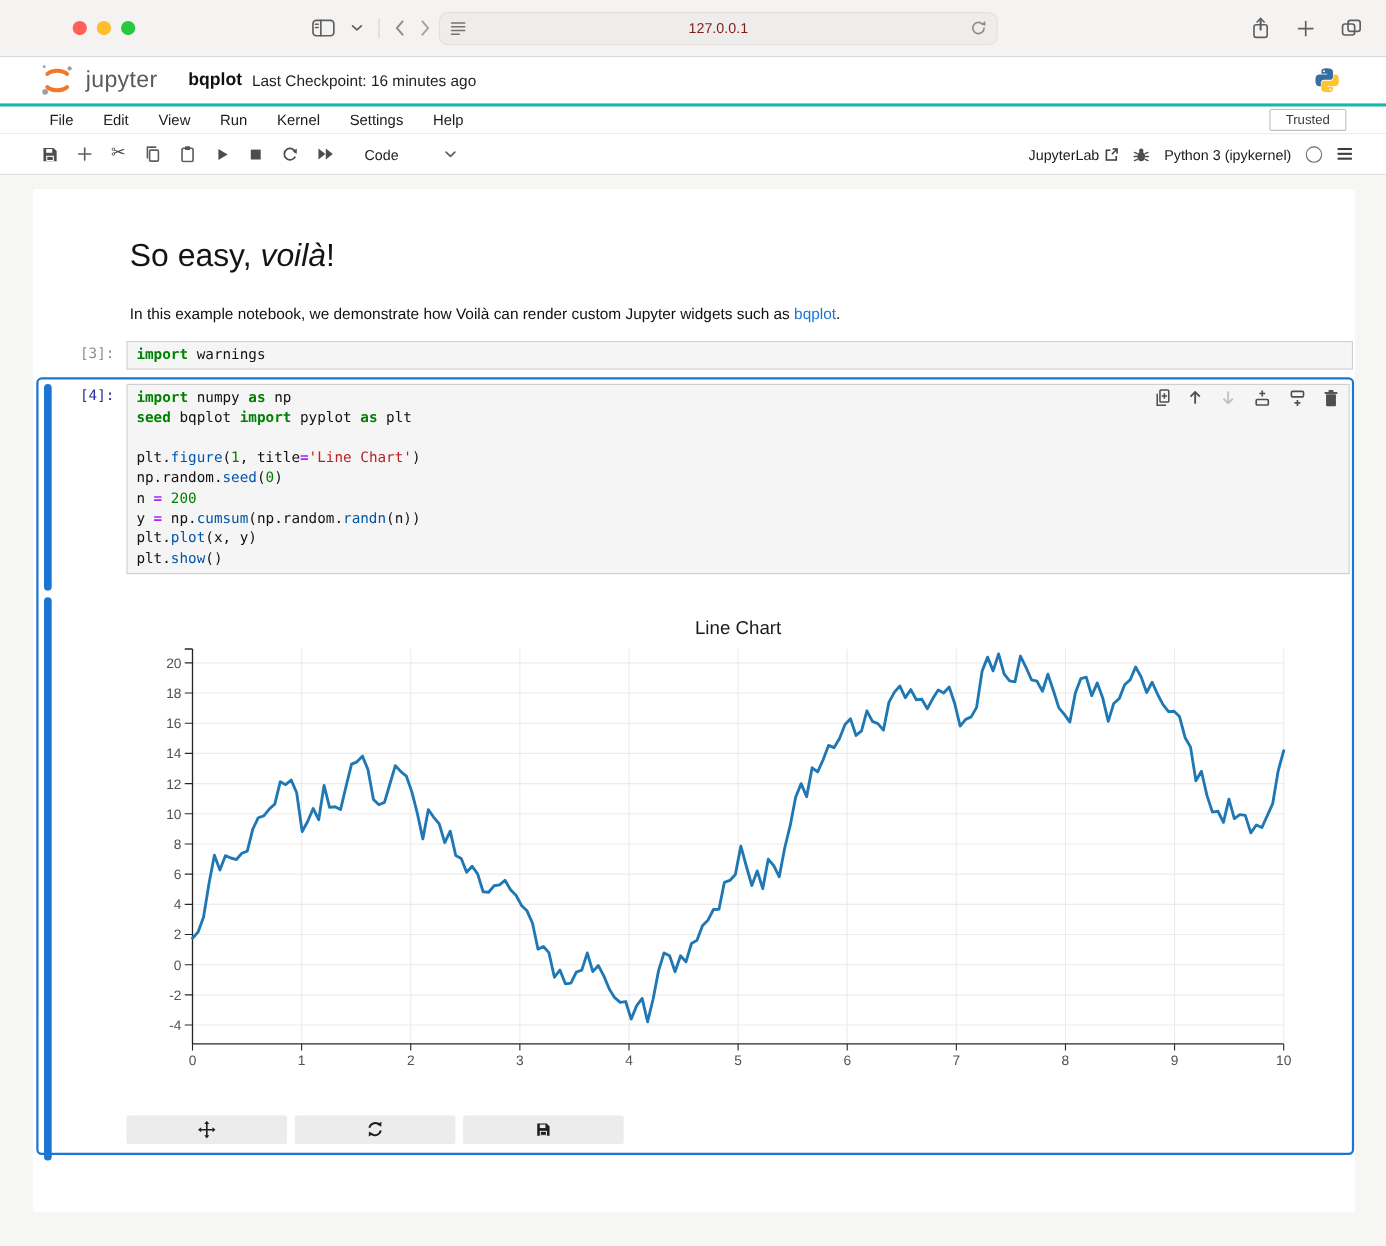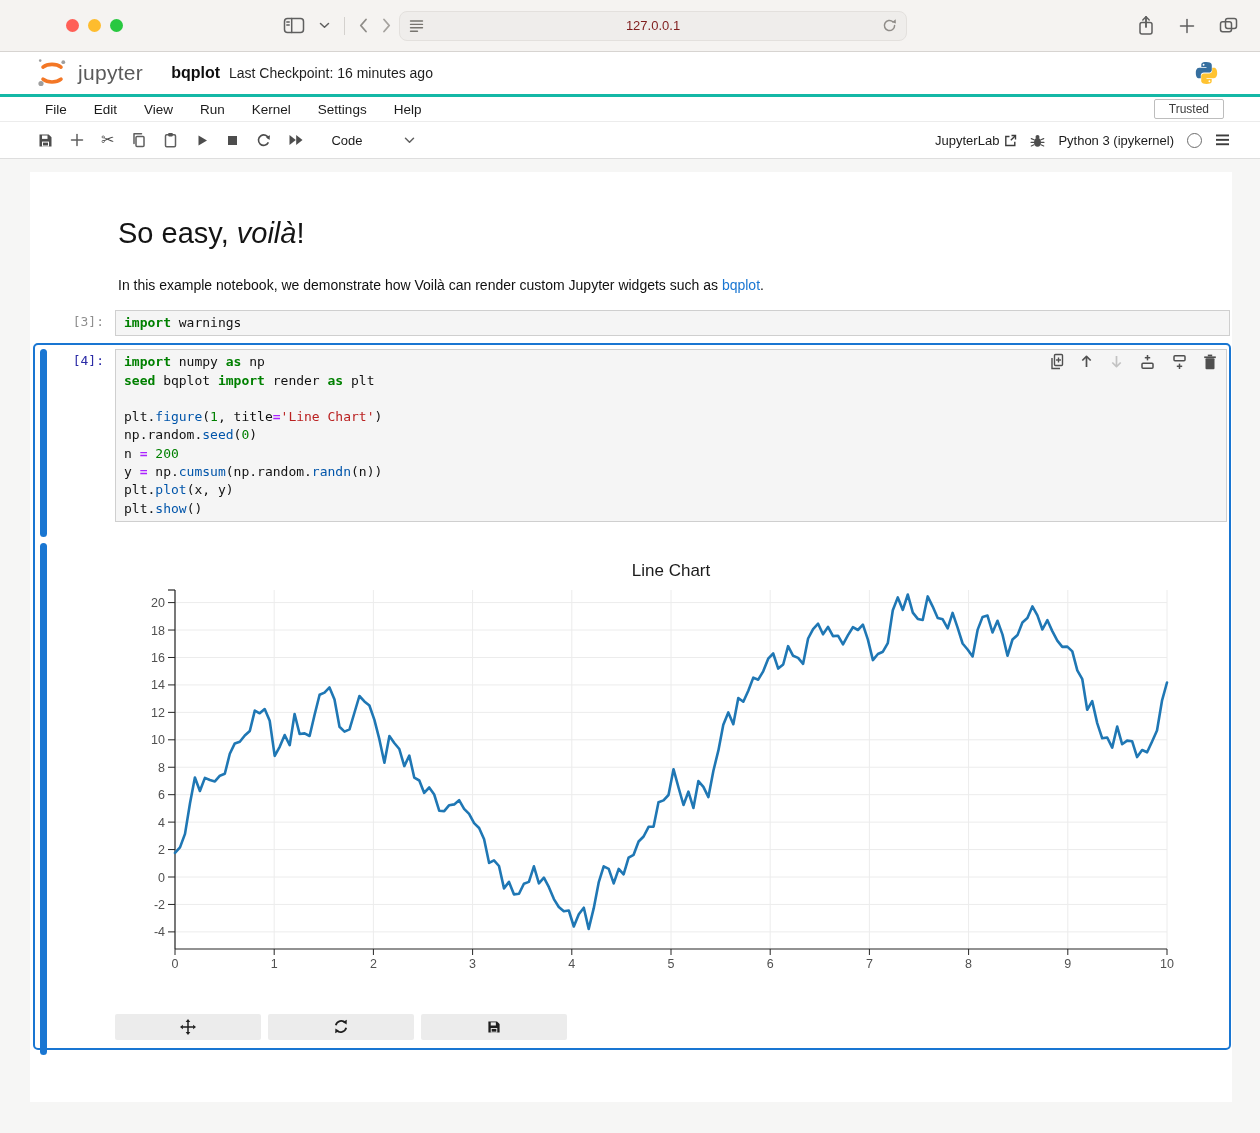--- a/index.html
+++ b/index.html
@@ -332,21 +332,21 @@
               <rect x="1.2" y="2.4" width="11.6" height="1.7" fill="#4f4f4f"></rect>
               <rect x="4.8" y="0.6" width="4.4" height="1.8" fill="#4f4f4f"></rect>
             </svg>
         </span>
       </div>
 
       <div class="cell">
         <div class="prompt">[4]:</div>
         <div class="editor">
             <div class="code-line"><span class="c-kw">import</span><span> numpy </span><span class="c-kw">as</span><span> np</span></div>
-            <div class="code-line"><span class="c-kw">seed</span><span> bqplot </span><span class="c-kw">import</span><span> render </span><span class="c-kw">as</span><span> plt</span></div>
+            <div class="code-line"><span class="c-kw">seed</span><span> bqplot </span><span class="c-kw">import</span><span> pyplot </span><span class="c-kw">as</span><span> plt</span></div>
             <div class="code-line">&nbsp;</div>
             <div class="code-line"><span>plt.</span><span class="c-fn">figure</span><span>(</span><span class="c-num">1</span><span>, title</span><span class="c-op">=</span><span class="c-str">'Line Chart'</span><span>)</span></div>
             <div class="code-line"><span>np.random.</span><span class="c-fn">seed</span><span>(</span><span class="c-num">0</span><span>)</span></div>
             <div class="code-line"><span>n </span><span class="c-op">=</span><span> </span><span class="c-num">200</span></div>
             <div class="code-line"><span>y </span><span class="c-op">=</span><span> np.</span><span class="c-fn">cumsum</span><span>(np.random.</span><span class="c-fn">randn</span><span>(n))</span></div>
             <div class="code-line"><span>plt.</span><span class="c-fn">plot</span><span>(x, y)</span></div>
             <div class="code-line"><span>plt.</span><span class="c-fn">show</span><span>()</span></div>
           </div>
       </div>
 

